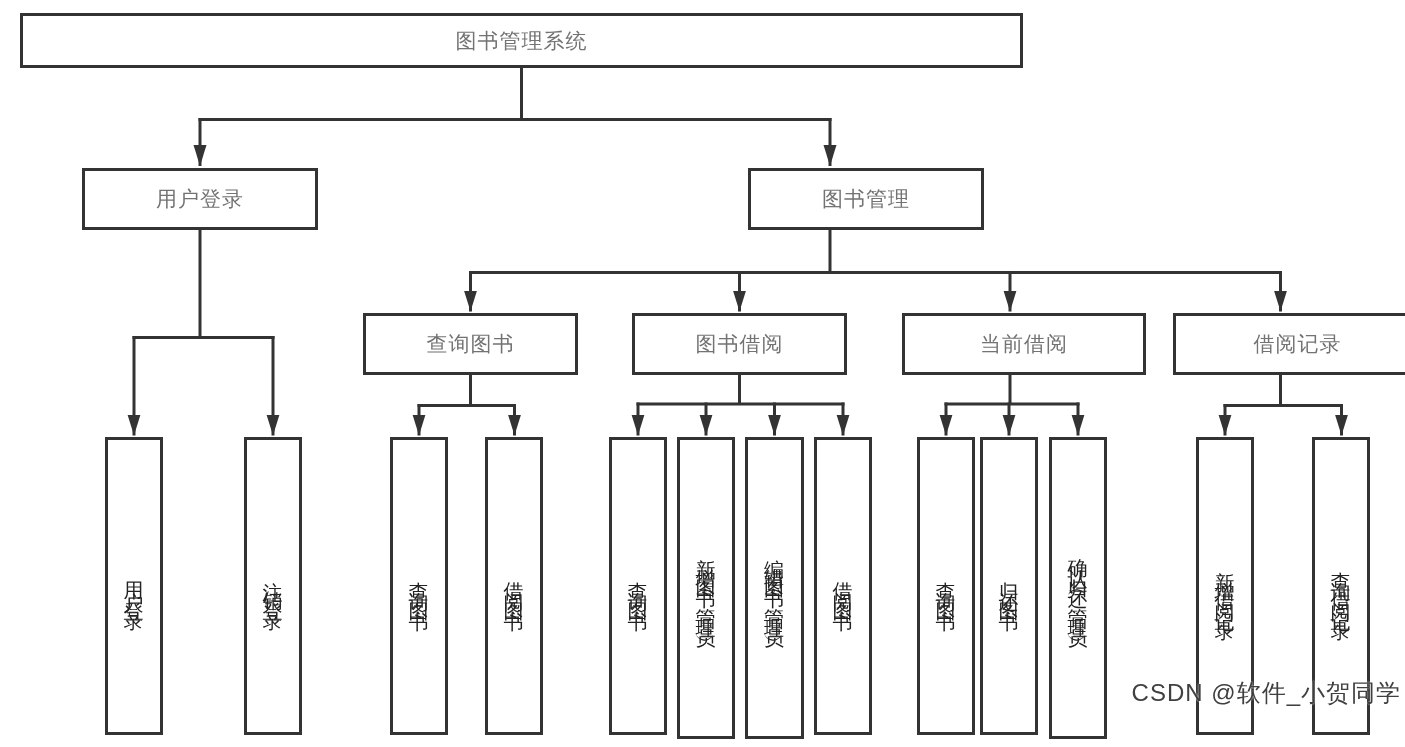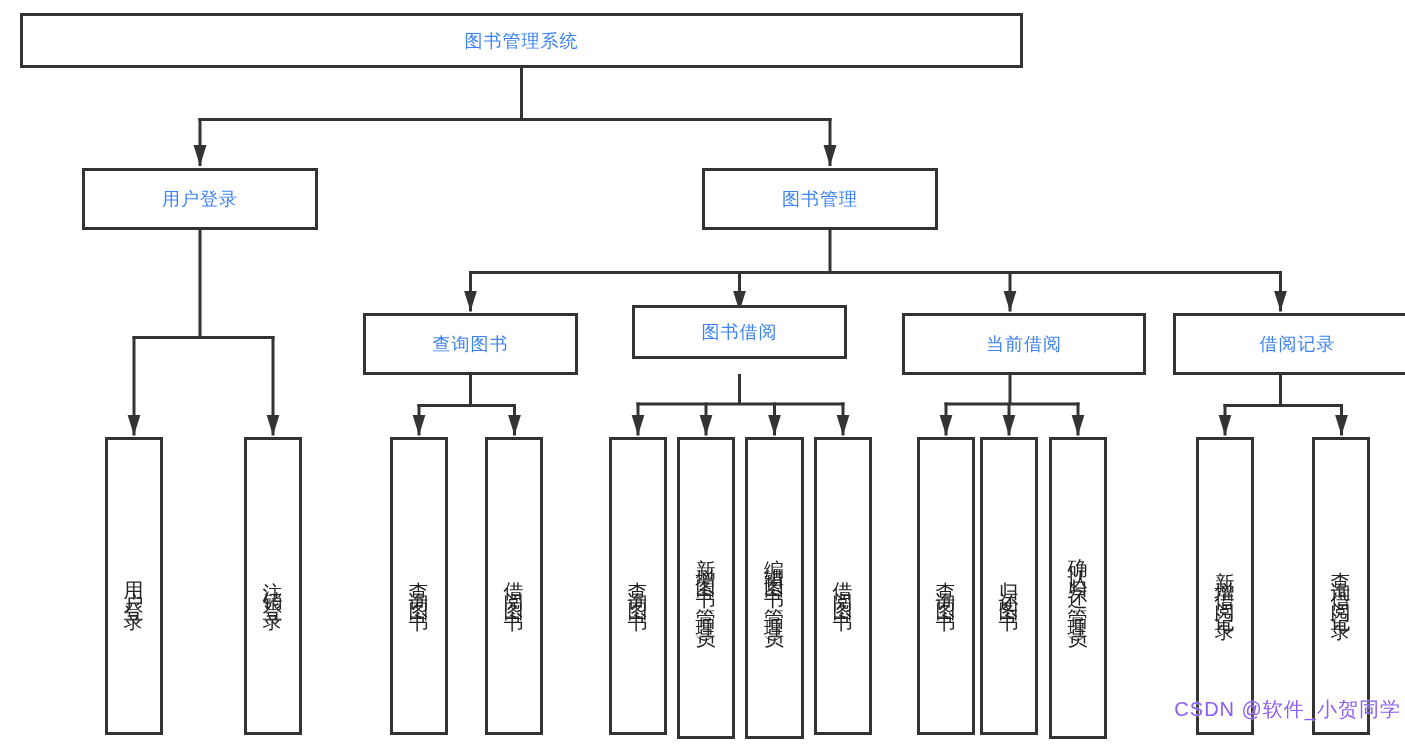--- a/index.html
+++ b/index.html
@@ -11,32 +11,32 @@
     overflow:hidden;
   }
   #connectors { position:absolute; left:0; top:0; pointer-events:none; }
   .box {
     position:absolute;
     box-sizing:border-box;
     border:3px solid #333333;
     background:#ffffff;
     display:flex; align-items:center; justify-content:center;
   }
-  .hlabel { font-size:18px; color:#3b82f6; letter-spacing:1px; white-space:nowrap; }
+  .hlabel { font-size:21px; color:#737373; letter-spacing:1px; white-space:nowrap; }
   .leaf .vlabel {
     writing-mode:vertical-rl;
     text-orientation:mixed;
     font-size:20px; color:#222222;
     letter-spacing:10px;
     line-height:1.1;
   }
   .watermark {
     position:absolute;
-    top:696px; right:4px;
-    font-size:20px; color:#8b5cf6;
+    top:677px; right:4px;
+    font-size:24px; color:#404040;
     letter-spacing:1px; white-space:nowrap;
     text-shadow:0 0 2px #ffffff;
     z-index:5;
   }
 </style>
 </head>
 <body>
 
 <div id="canvas">
 
@@ -86,28 +86,28 @@
     </g>
   </svg>
 
   <div class="box" style="left:20px;top:13px;width:1003px;height:55px;">
     <span class="hlabel">图书管理系统</span>
   </div>
 
   <div class="box" style="left:82px;top:168px;width:236px;height:62px;">
     <span class="hlabel">用户登录</span>
   </div>
-  <div class="box" style="left:702px;top:168px;width:236px;height:62px;">
+  <div class="box" style="left:748px;top:168px;width:236px;height:62px;">
     <span class="hlabel">图书管理</span>
   </div>
 
   <div class="box" style="left:363px;top:313px;width:215px;height:62px;">
     <span class="hlabel">查询图书</span>
   </div>
-  <div class="box" style="left:632px;top:305px;width:215px;height:54px;">
+  <div class="box" style="left:632px;top:313px;width:215px;height:62px;">
     <span class="hlabel">图书借阅</span>
   </div>
   <div class="box" style="left:902px;top:313px;width:244px;height:62px;">
     <span class="hlabel">当前借阅</span>
   </div>
   <div class="box" style="left:1173px;top:313px;width:249px;height:62px;">
     <span class="hlabel">借阅记录</span>
   </div>
 
   <div class="box leaf" style="left:105px;top:437px;width:58px;height:298px;">

